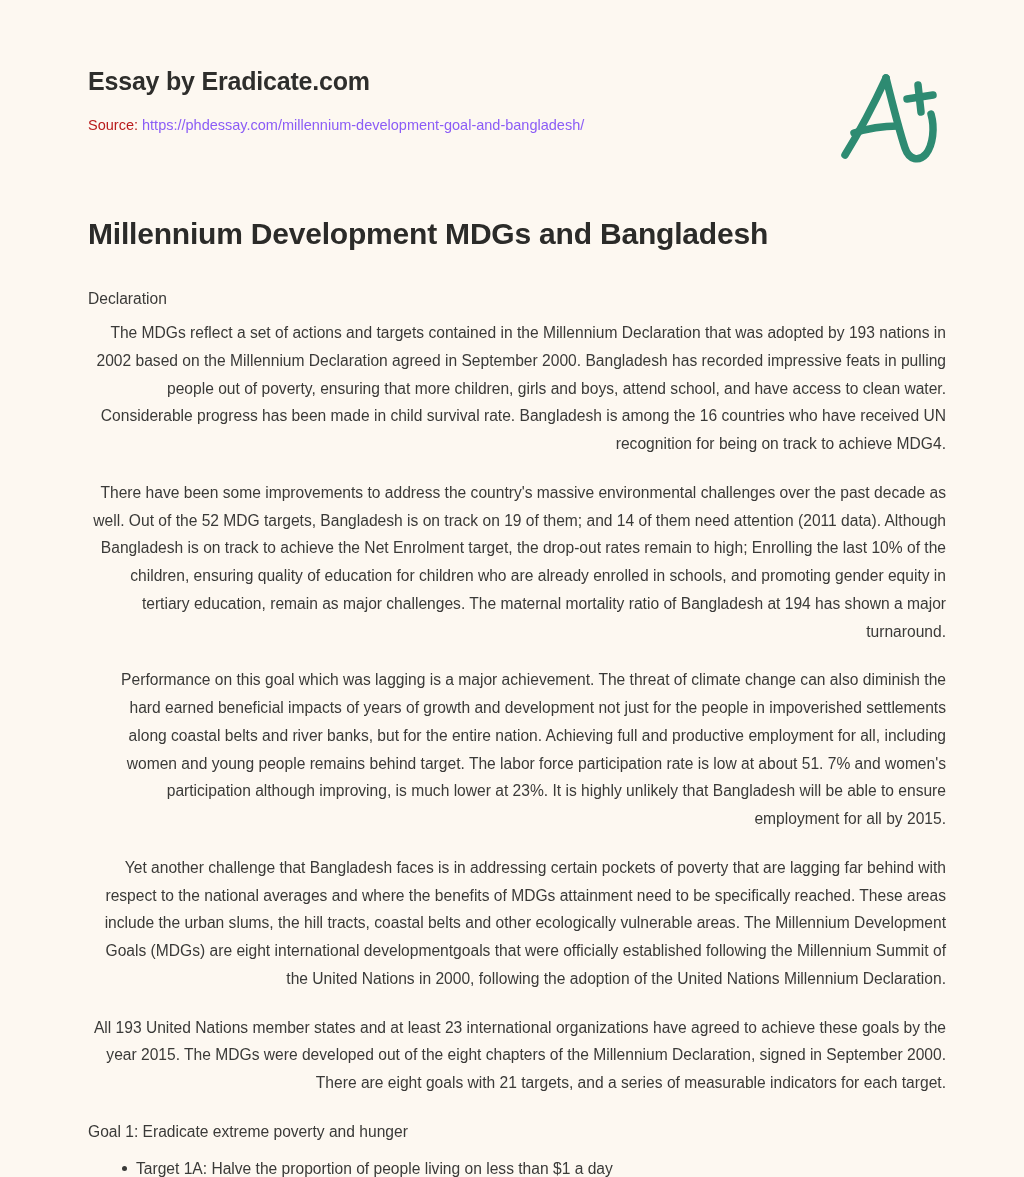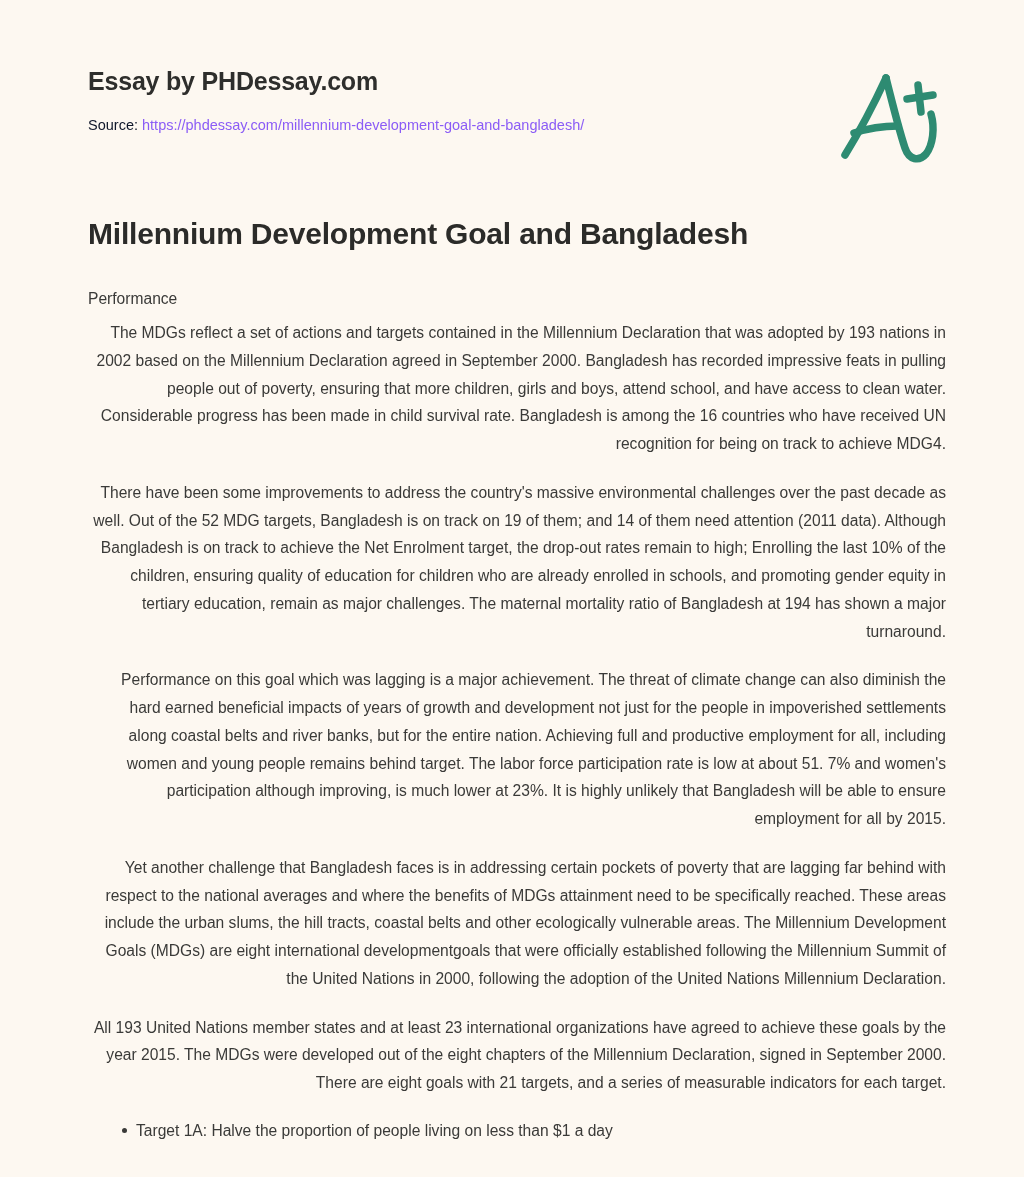--- a/index.html
+++ b/index.html
@@ -35,21 +35,21 @@
     line-height: 1.1;
     margin: 0;
   }
   .source-line {
     margin-top: 21px;
     font-size: 14.5px;
     line-height: 1.2;
     white-space: nowrap;
   }
   .source-label {
-    color: #0f172a;
+    color: #b91c1c;
   }
   .source-url {
     color: #8b5cf6;
   }
 
   
   .logo {
     position: absolute;
     right: 78px;
     top: 62px;
@@ -119,51 +119,52 @@
     border-radius: 50%;
     background: #3A3A38;
   }
 </style>
 </head>
 <body>
 
 <div class="page">
 
   <div class="header">
-    <div class="brand-title">Essay by PHDessay.com</div>
+    <div class="brand-title">Essay by Eradicate.com</div>
     <div class="source-line">
       <span class="source-label">Source:</span>
       <span class="source-url">https://phdessay.com/millennium-development-goal-and-bangladesh/</span>
     </div>
   </div>
 
   <div class="logo">
     <svg viewBox="0 0 110 110" xmlns="http://www.w3.org/2000/svg" aria-hidden="true">
       <g fill="none" stroke="#2E8B72" stroke-width="7.5" stroke-linecap="round" stroke-linejoin="round">
         <path d="M9 93 C 22 72, 38 42, 50 16"></path>
         <path d="M50 16 C 57 44, 63 68, 69 86 C 73 98, 83 100, 90 92 C 97 83, 99 66, 95 52"></path>
         <path d="M18 71 C 33 66, 48 64, 62 64"></path>
         <path d="M71 37 L 97 33"></path>
         <path d="M82 23 L 85 50"></path>
       </g>
     </svg>
   </div>
 
   <div class="article">
-    <h1 class="article-title">Millennium Development Goal and Bangladesh</h1>
+    <h1 class="article-title">Millennium Development MDGs and Bangladesh</h1>
 
     <div class="body-block">
-      <p class="section-heading">Performance</p>
+      <p class="section-heading">Declaration</p>
 
       <p class="para">The MDGs reflect a set of actions and targets contained in the Millennium Declaration that was adopted by 193 nations in 2002 based on the Millennium Declaration agreed in September 2000. Bangladesh has recorded impressive feats in pulling people out of poverty, ensuring that more children, girls and boys, attend school, and have access to clean water. Considerable progress has been made in child survival rate. Bangladesh is among the 16 countries who have received UN recognition for being on track to achieve MDG4.</p>
       <p class="para">There have been some improvements to address the country's massive environmental challenges over the past decade as well. Out of the 52 MDG targets, Bangladesh is on track on 19 of them; and 14 of them need attention (2011 data). Although Bangladesh is on track to achieve the Net Enrolment target, the drop-out rates remain to high; Enrolling the last 10% of the children, ensuring quality of education for children who are already enrolled in schools, and promoting gender equity in tertiary education, remain as major challenges. The maternal mortality ratio of Bangladesh at 194 has shown a major turnaround.</p>
       <p class="para">Performance on this goal which was lagging is a major achievement. The threat of climate change can also diminish the hard earned beneficial impacts of years of growth and development not just for the people in impoverished settlements along coastal belts and river banks, but for the entire nation. Achieving full and productive employment for all, including women and young people remains behind target. The labor force participation rate is low at about 51. 7% and women's participation although improving, is much lower at 23%. It is highly unlikely that Bangladesh will be able to ensure employment for all by 2015.</p>
       <p class="para">Yet another challenge that Bangladesh faces is in addressing certain pockets of poverty that are lagging far behind with respect to the national averages and where the benefits of MDGs attainment need to be specifically reached. These areas include the urban slums, the hill tracts, coastal belts and other ecologically vulnerable areas. The Millennium Development Goals (MDGs) are eight international developmentgoals that were officially established following the Millennium Summit of the United Nations in 2000, following the adoption of the United Nations Millennium Declaration.</p>
       <p class="para">All 193 United Nations member states and at least 23 international organizations have agreed to achieve these goals by the year 2015. The MDGs were developed out of the eight chapters of the Millennium Declaration, signed in September 2000. There are eight goals with 21 targets, and a series of measurable indicators for each target.</p>
 
+      <p class="section-heading">Goal 1: Eradicate extreme poverty and hunger</p>
 
       <ul class="bullets">
         <li>Target 1A: Halve the proportion of people living on less than $1 a day</li>
 
       </ul>
     </div>
   </div>
 
 </div>
 

